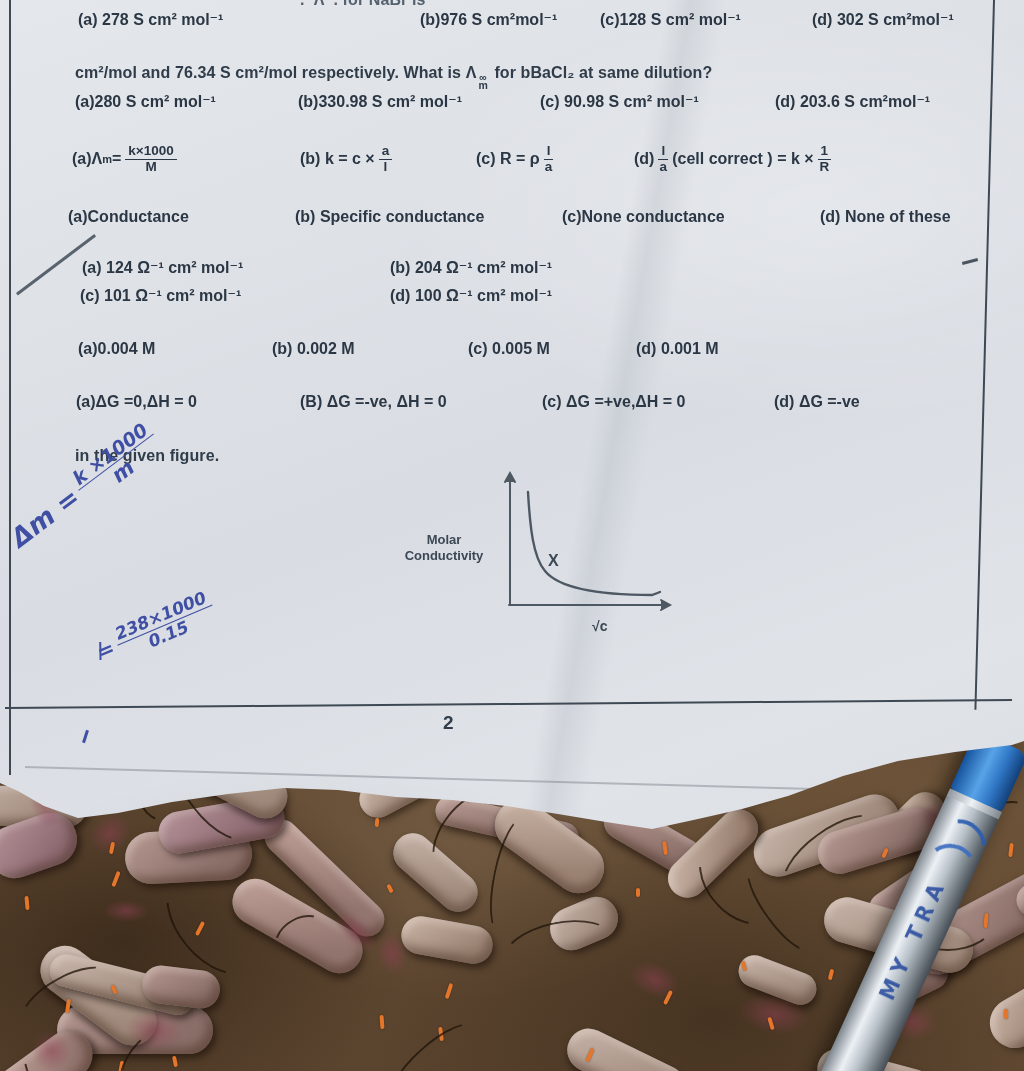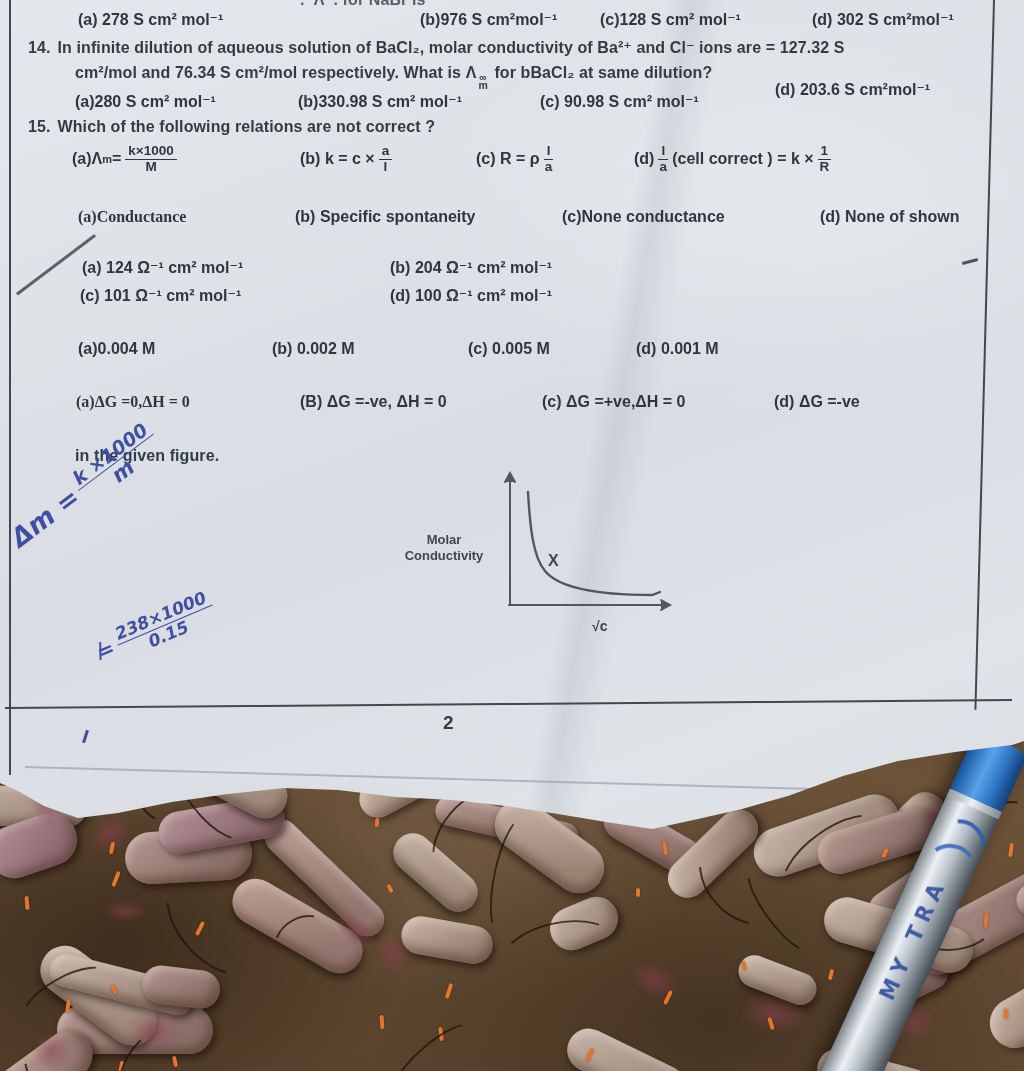--- a/index.html
+++ b/index.html
@@ -196,39 +196,33 @@
 
     <div class="line faded" style="left:300px;top:-9px;">. ʻΛʼ .  for NaBr is</div>
 
     <div>
       <span class="opt" style="left:78px;top:10px;">(a) 278 S cm² mol⁻¹</span>
       <span class="opt" style="left:420px;top:10px;">(b)976 S cm²mol⁻¹</span>
       <span class="opt" style="left:600px;top:10px;">(c)128 S cm² mol⁻¹</span>
       <span class="opt" style="left:812px;top:10px;">(d) 302 S cm²mol⁻¹</span>
     </div>
 
-    <div class="line" style="left:28px;top:38px;">
-      <span class="qnum">14.</span><span>In infinite dilution of aqueous solution of BaCl₂, molar conductivity of Ba²⁺ and Cl⁻ ions are = 127.32 S</span>
-    </div>
     <div class="line" style="left:75px;top:64px;">
       <span>cm²/mol and 76.34 S cm²/mol respectively. What is </span><span>Λ</span><span class="lamstack">
           <span>∞</span>
           <span>m</span>
         </span><span> for bBaCl₂ at same dilution?</span>
     </div>
     <div>
       <span class="opt" style="left:75px;top:92px;">(a)280 S cm² mol⁻¹</span>
       <span class="opt" style="left:298px;top:92px;">(b)330.98 S cm² mol⁻¹</span>
       <span class="opt" style="left:540px;top:92px;">(c) 90.98 S cm² mol⁻¹</span>
-      <span class="opt" style="left:775px;top:80px;">(d) 203.6 S cm²mol⁻¹</span>
-    </div>
-
-    <div class="line" style="left:28px;top:118px;">
-      <span class="qnum">15.</span><span>Which of the following relations are not correct ?</span>
-    </div>
+      <span class="opt" style="left:775px;top:92px;">(d) 203.6 S cm²mol⁻¹</span>
+    </div>
+
     <div class="opt fracrow" style="left:72px;top:138px;">
       <span>(a)Λ</span>
         <sub style="font-size:11px;">m</sub>
         <span> =</span>
         <span class="frac">
           <span class="n">k×1000</span>
           <span>M</span>
         </span>
     </div>
     <div class="opt fracrow" style="left:300px;top:138px;">
@@ -252,42 +246,42 @@
           <span>a</span>
         </span>
         <span>(cell correct ) = k ×</span>
         <span class="frac">
           <span class="n">1</span>
           <span>R</span>
         </span>
     </div>
 
     <div>
-      <span class="opt" style="left:78px;top:208px;font-family:Liberation Serif, serif;">(a)Conductance</span>
-      <span class="opt" style="left:295px;top:208px;">(b) Specific spontaneity</span>
+      <span class="opt" style="left:68px;top:208px;">(a)Conductance</span>
+      <span class="opt" style="left:295px;top:208px;">(b) Specific conductance</span>
       <span class="opt" style="left:562px;top:208px;">(c)None conductance</span>
-      <span class="opt" style="left:820px;top:208px;">(d) None of shown</span>
+      <span class="opt" style="left:820px;top:208px;">(d) None of these</span>
     </div>
 
     <div>
       <span class="opt" style="left:82px;top:258px;">(a) 124 Ω⁻¹ cm² mol⁻¹</span>
       <span class="opt" style="left:390px;top:258px;">(b) 204 Ω⁻¹ cm² mol⁻¹</span>
       <span class="opt" style="left:80px;top:286px;">(c) 101 Ω⁻¹ cm² mol⁻¹</span>
       <span class="opt" style="left:390px;top:286px;">(d) 100 Ω⁻¹ cm² mol⁻¹</span>
     </div>
 
     <div>
       <span class="opt" style="left:78px;top:340px;">(a)0.004 M</span>
       <span class="opt" style="left:272px;top:340px;">(b) 0.002 M</span>
       <span class="opt" style="left:468px;top:340px;">(c) 0.005 M</span>
       <span class="opt" style="left:636px;top:340px;">(d) 0.001 M</span>
     </div>
 
     <div>
-      <span class="opt" style="left:76px;top:393px;font-family:Liberation Serif, serif;">(a)ΔG =0,ΔH = 0</span>
+      <span class="opt" style="left:76px;top:393px;">(a)ΔG =0,ΔH = 0</span>
       <span class="opt" style="left:300px;top:393px;">(B) ΔG =-ve, ΔH = 0</span>
       <span class="opt" style="left:542px;top:393px;">(c) ΔG =+ve,ΔH = 0</span>
       <span class="opt" style="left:774px;top:393px;">(d) ΔG =-ve</span>
     </div>
 
     <div class="line" style="left:75px;top:447px;">in the given figure.</div>
 
     <svg id="figure-svg" width="290" height="185" viewBox="0 0 290 185">
       <g stroke="#4e5863" stroke-width="2" fill="none" stroke-linecap="round">
         <path d="M110,140 L110,14"></path>

